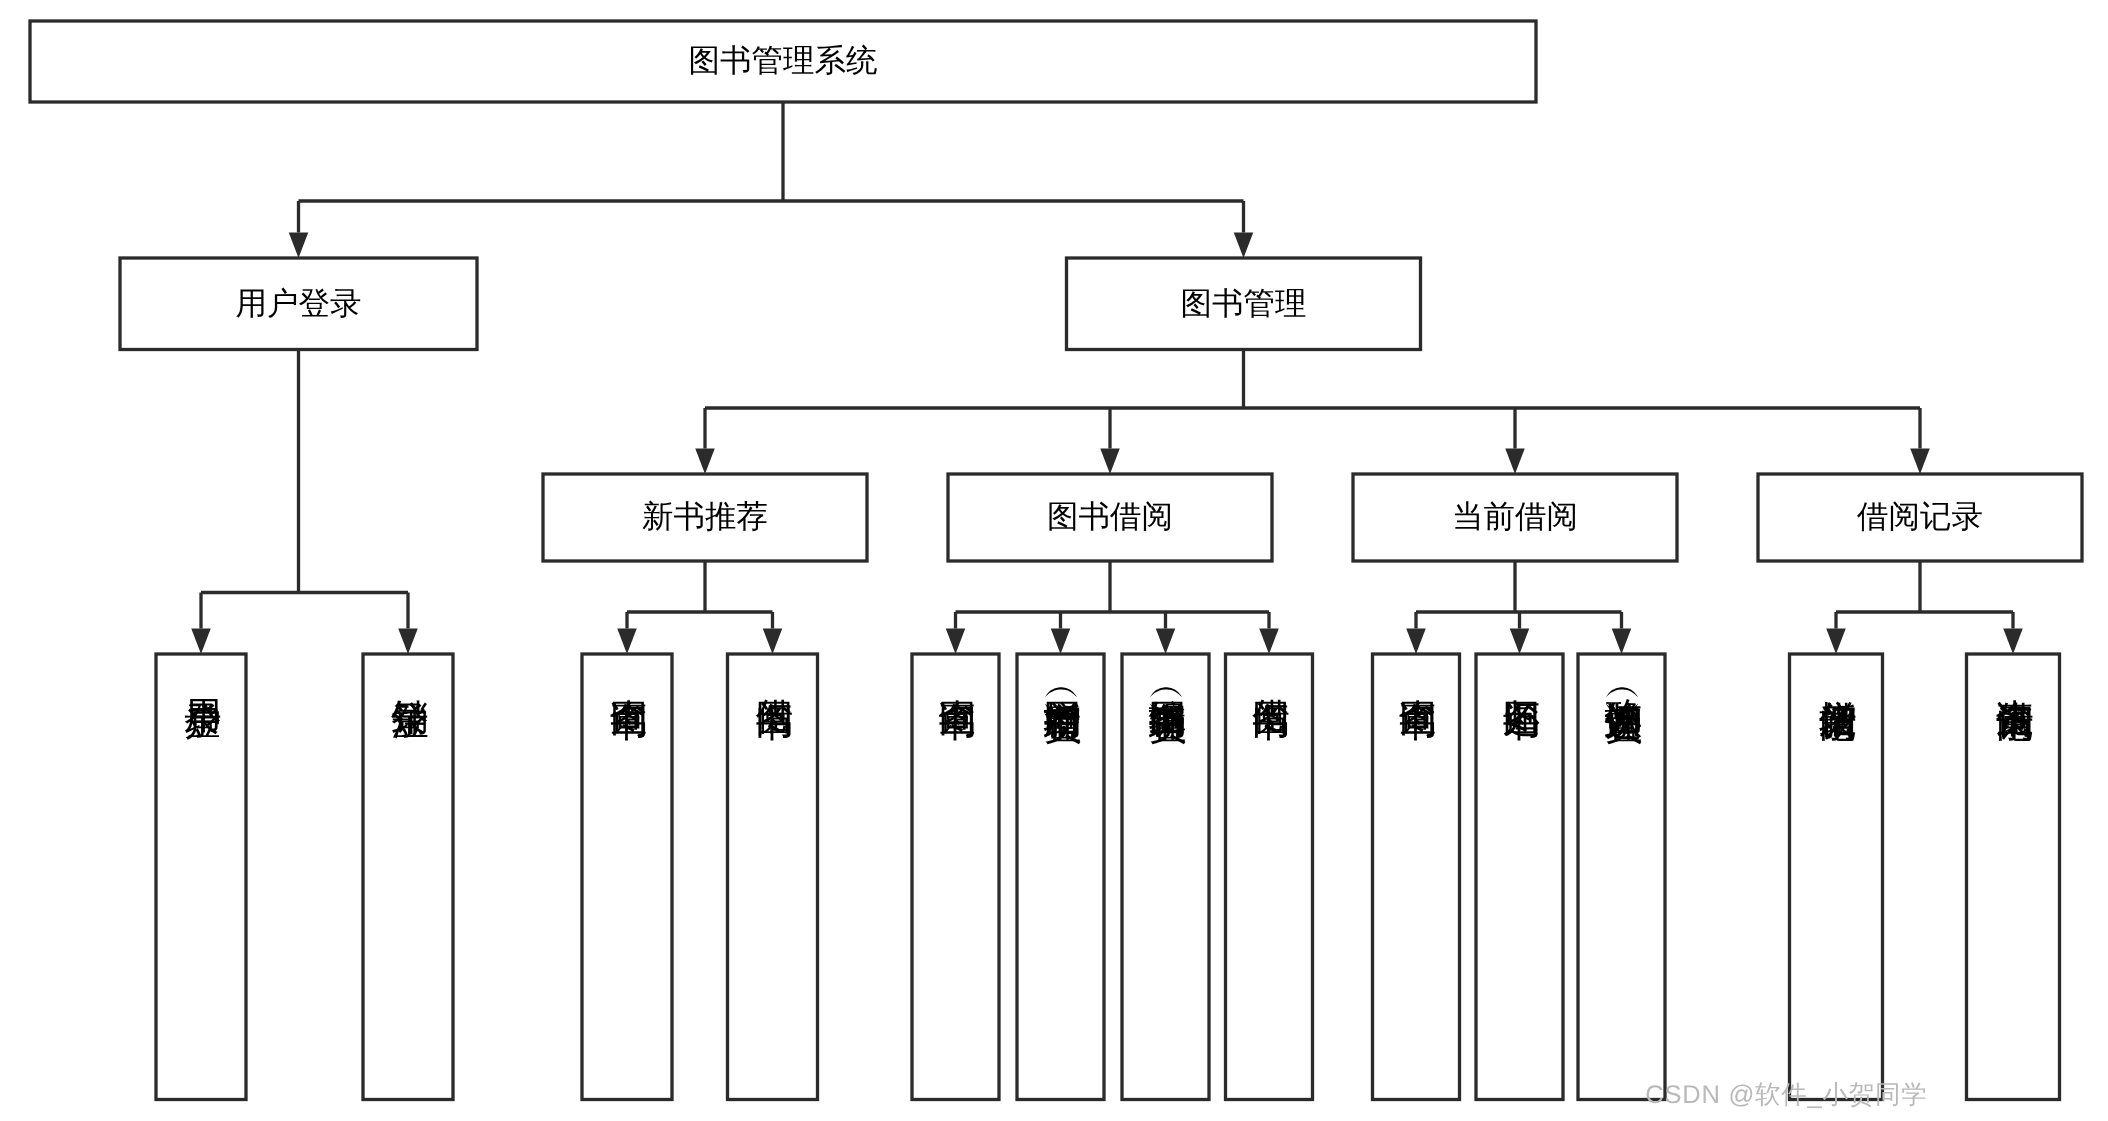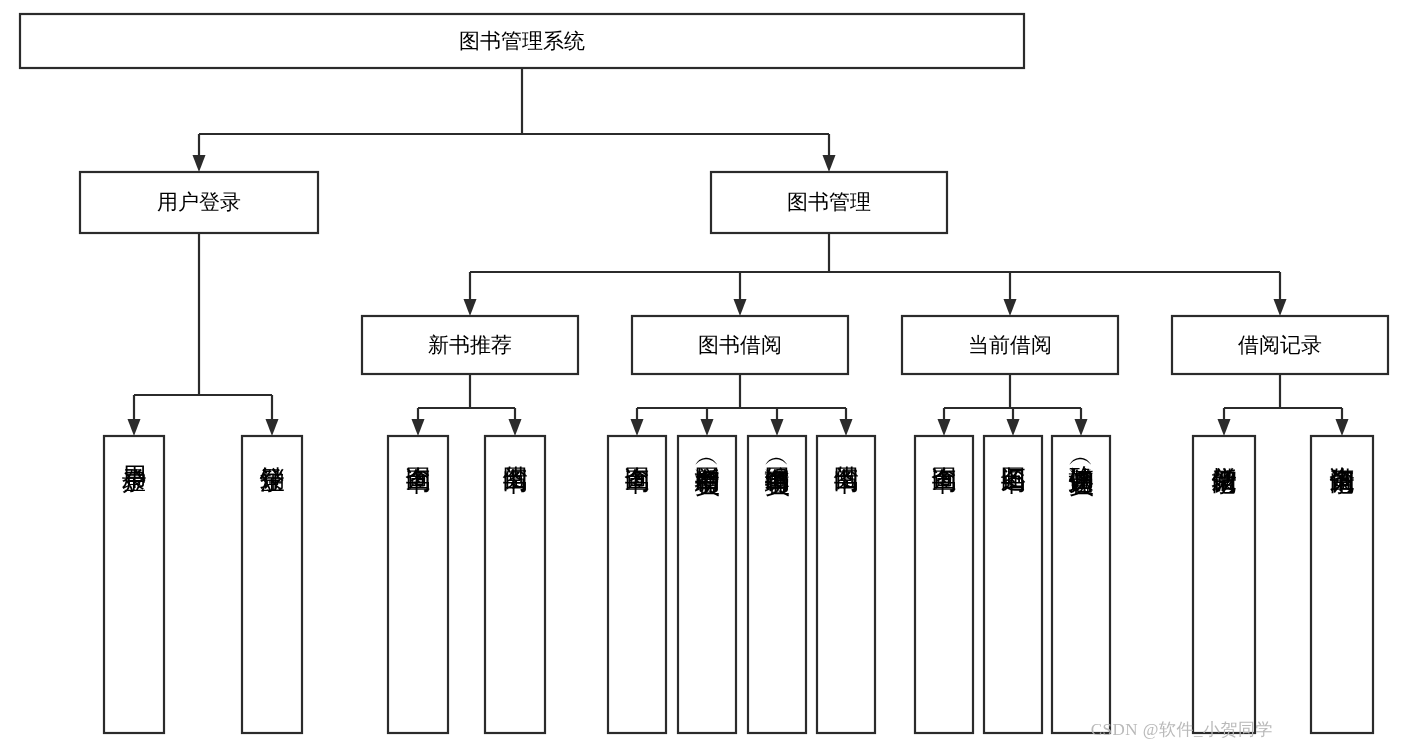--- a/index.html
+++ b/index.html
@@ -63,23 +63,23 @@
     font-family: "Liberation Sans", "DejaVu Sans", sans-serif;
     font-size: 25px;
     line-height: 1.02;
     letter-spacing: 1px;
     color: #000000;
     white-space: nowrap;
     text-align: left;
   }
   .watermark {
     position: absolute;
-    right: 24px;
+    right: 12px;
     bottom: 6px;
-    font-family: Liberation Serif, serif;
+    font-family: Liberation Sans, sans-serif;
     font-size: 17px;
     color: #b9b9b9;
     white-space: nowrap;
     letter-spacing: 0.5px;
   }
 </style>
 </head>
 <body>
 
 <div id="diagram-root">

